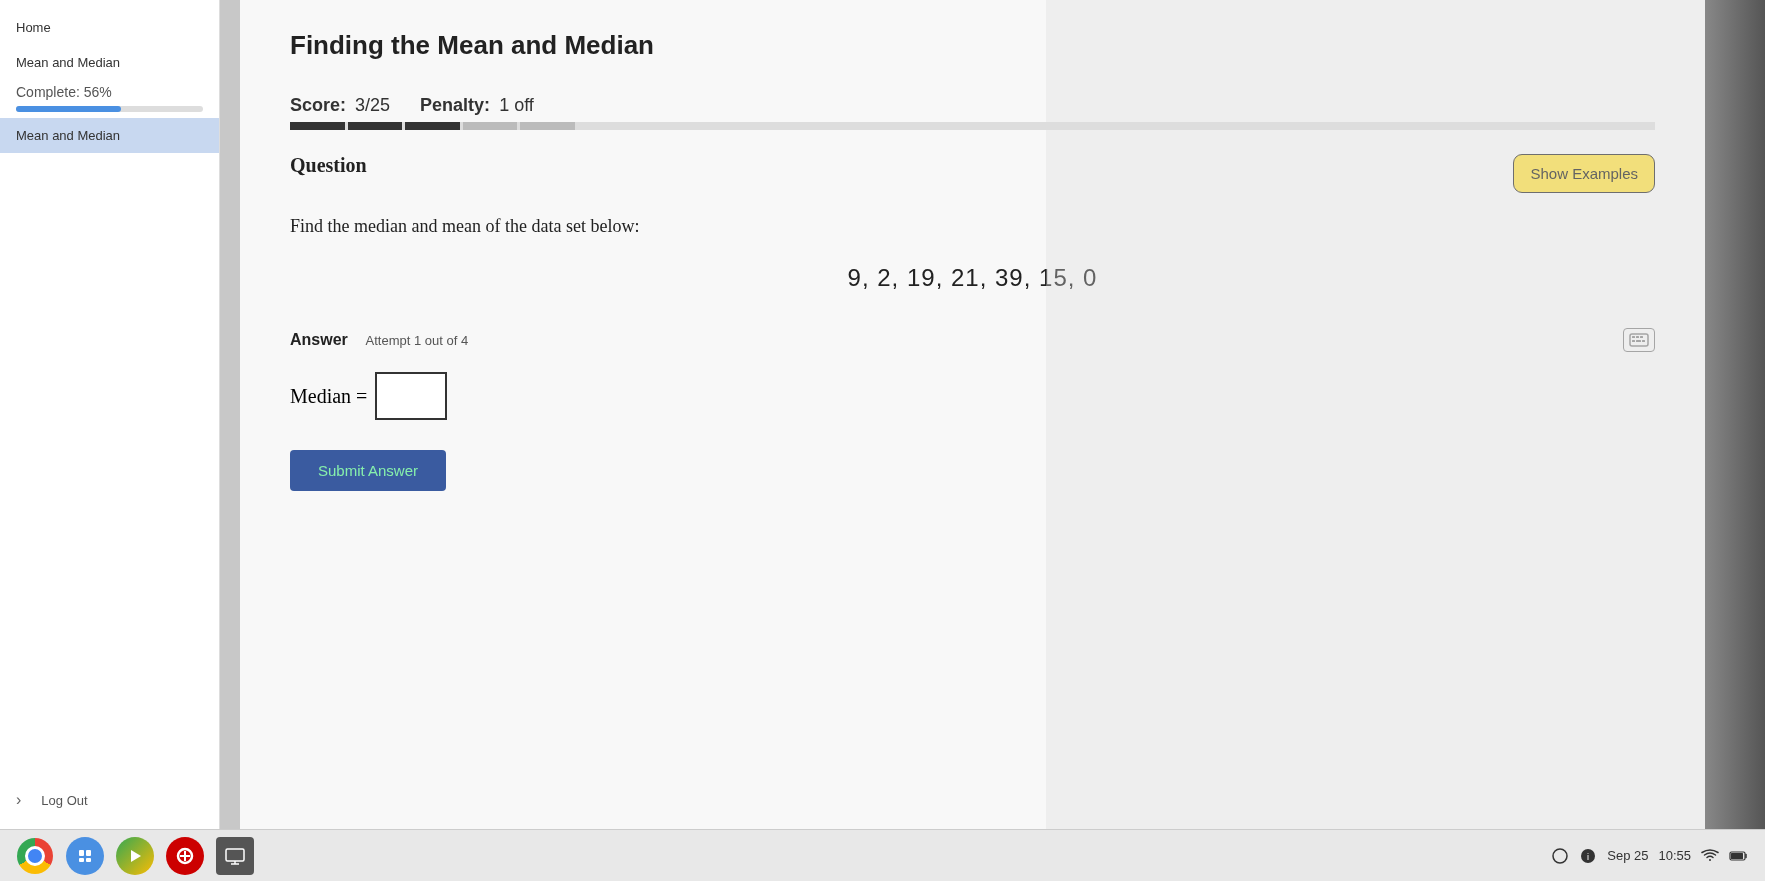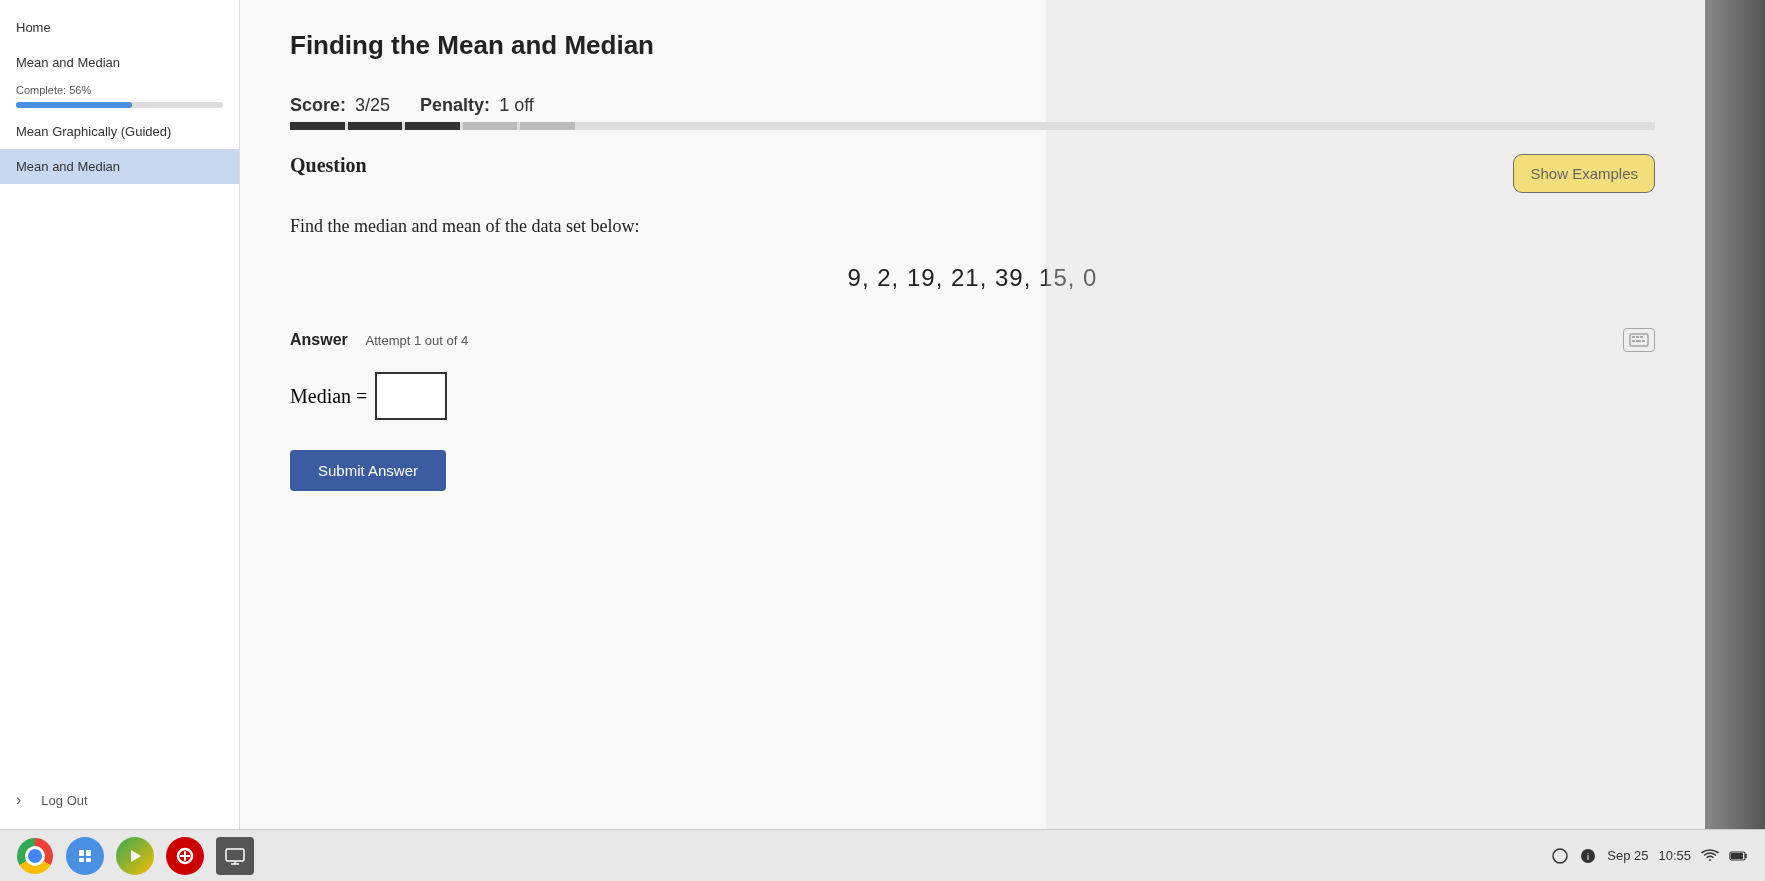--- a/index.html
+++ b/index.html
@@ -52,21 +52,21 @@
       font-family: Arial, sans-serif;
       font-size: 13px;
       color: #333;
     }
 
     
     .sidebar {
       position: absolute;
       top: 0;
       left: 0;
-      width: 240px;
+      width: 220px;
       bottom: 52px;
       background: #fff;
       border-right: 1px solid #ddd;
       display: flex;
       flex-direction: column;
       padding: 10px 0;
     }
 
     .sidebar-item {
       padding: 10px 16px;
@@ -74,21 +74,21 @@
       font-family: Arial, sans-serif;
       color: #333;
       cursor: pointer;
     }
 
     .sidebar-item.active {
       background: #c8d8f0;
     }
 
     .complete-label {
-      font-size: 11px;
+      font-size: 14px;
       color: #555;
       padding: 4px 16px;
       font-family: Arial, sans-serif;
     }
 
     .complete-bar-container {
       margin: 2px 16px 6px;
       height: 6px;
       background: #ddd;
       border-radius: 3px;
@@ -273,21 +273,21 @@
       border: 2px solid #333;
       font-size: 18px;
       text-align: center;
       font-family: 'Georgia', serif;
       outline: none;
       background: #fff;
     }
 
     .submit-btn {
       background: #3a5ba0;
-      color: #ffffff;
+      color: #86efac;
       border: none;
       padding: 12px 28px;
       font-size: 15px;
       font-family: Arial, sans-serif;
       cursor: pointer;
       border-radius: 4px;
     }
 
     
     .right-edge {
@@ -342,23 +342,20 @@
   </div>
   <div class="sidebar-item">
     <span>Mean and Median</span>
   </div>
 
   <div class="complete-label">Complete: 56%</div>
   <div class="complete-bar-container">
     <div class="complete-bar-fill" style="width:56%"></div>
   </div>
 
-  <div class="sidebar-item">
-    <span>Mean Graphically (Guided)</span>
-  </div>
   <div class="sidebar-item active">
     <span>Mean and Median</span>
   </div>
 
   <div class="sidebar-bottom">
     <span style="font-size:16px; color:#666;">›</span>
     <a class="logout-link">Log Out</a>
   </div>
 </div>
 

